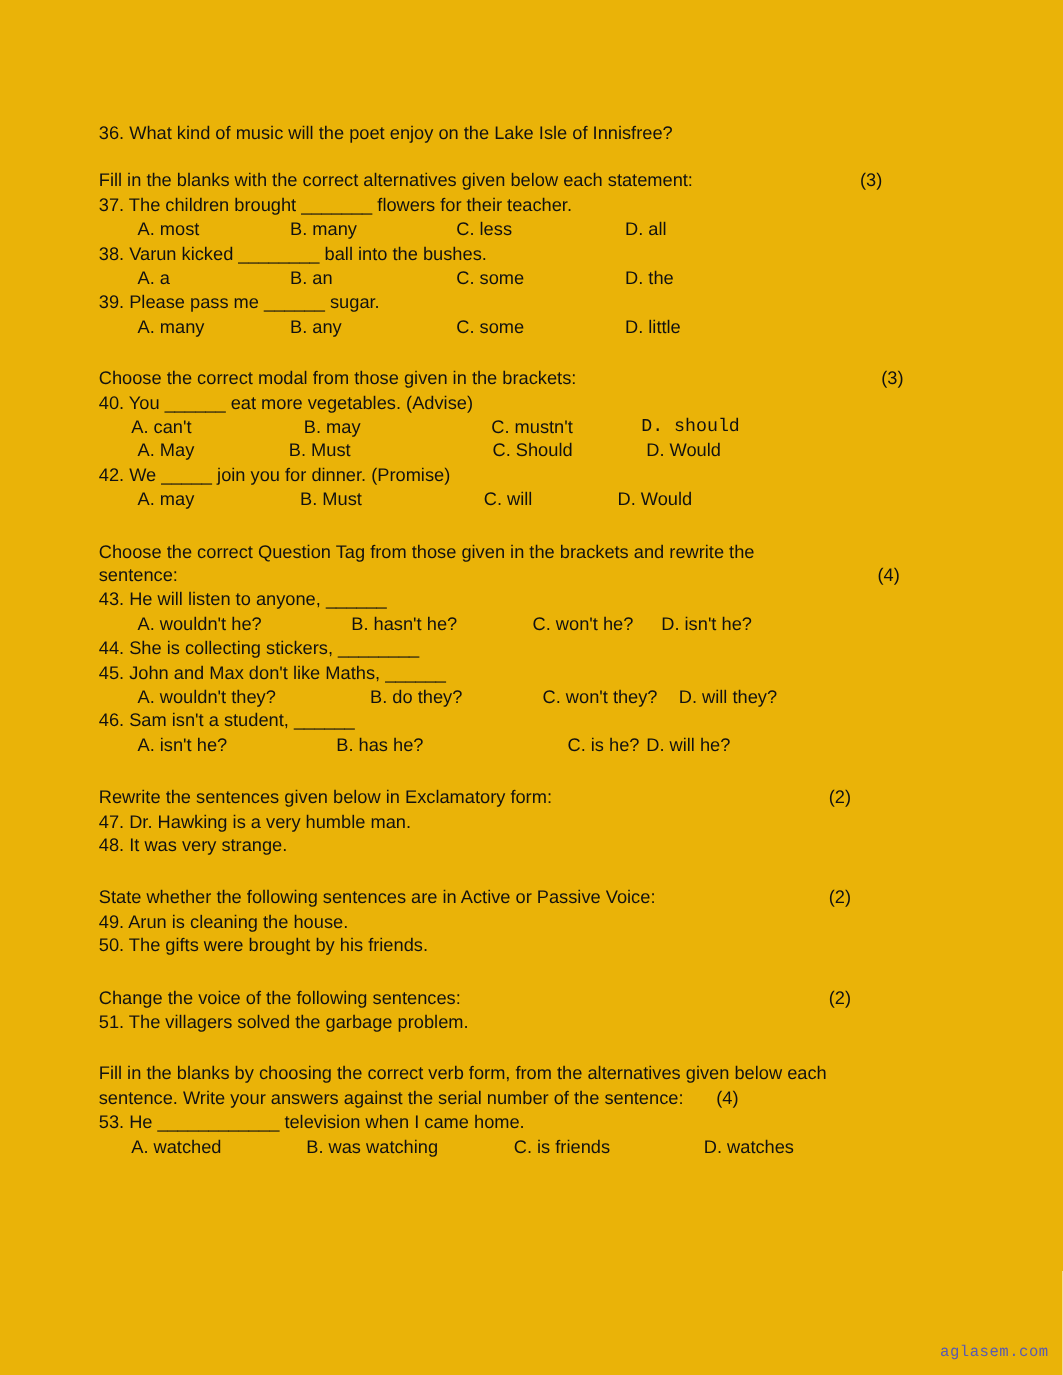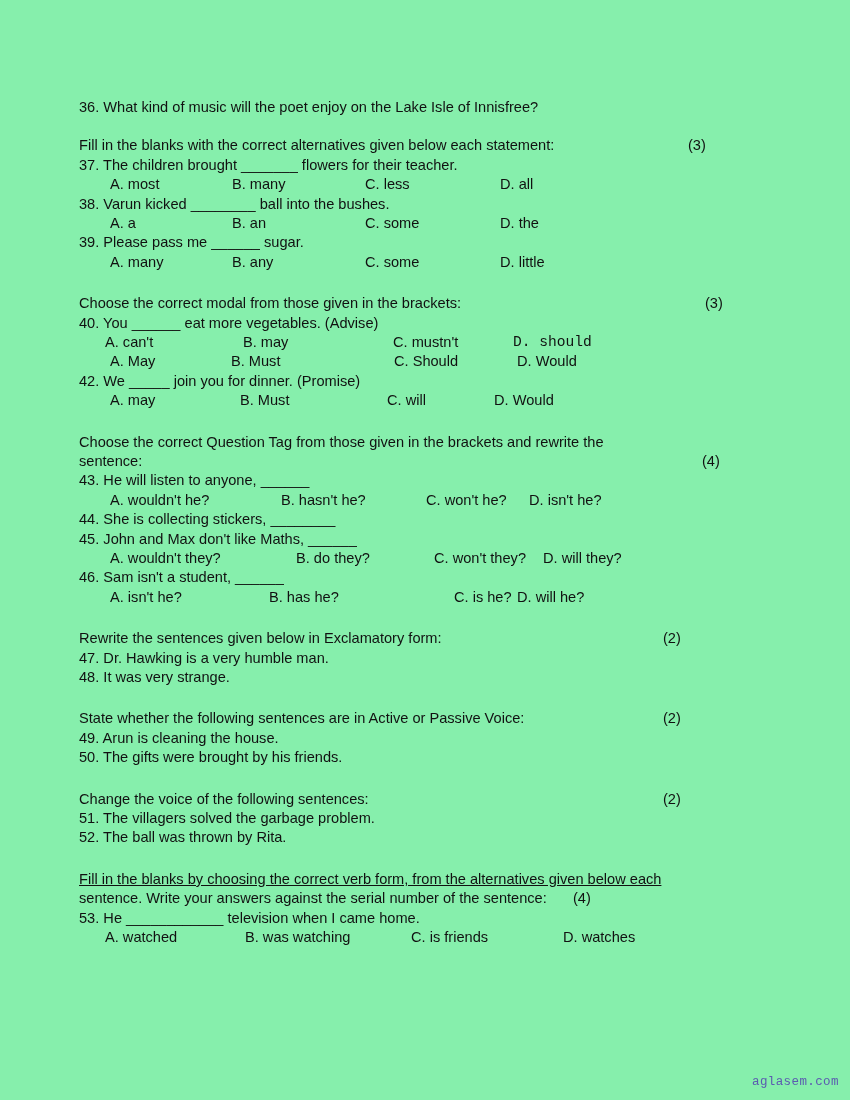--- a/index.html
+++ b/index.html
@@ -4,21 +4,21 @@
 <style>
   html, body {
     margin: 0;
     padding: 0;
     background: #ffffff;
   }
   .page {
     position: relative;
     width: 850px;
     height: 1100px;
-    background: #86efac;
+    background: #eab308;
     overflow: hidden;
     font-family: "Liberation Sans", sans-serif;
     color: #111111;
   }
   .content {
     position: absolute;
     left: 79px;
     top: 98px;
     width: 700px;
   }
@@ -123,25 +123,24 @@
         </div>
         <div class="section-block">
           <div class="instr" style="position: relative;">State whether the following sentences are in Active or Passive Voice:<span class="marks" style="left: 584px; top: 0px;">(2)</span></div>
           <div class="qline">49. Arun is cleaning the house.</div>
           <div class="qline">50. The gifts were brought by his friends.</div>
           <div class="gap-lg"></div>
         </div>
         <div class="section-block">
           <div class="instr" style="position: relative;">Change the voice of the following sentences:<span class="marks" style="left: 584px; top: 0px;">(2)</span></div>
           <div class="qline">51. The villagers solved the garbage problem.</div>
-          <div class="qline">52. The ball was thrown by Rita.</div>
           <div class="gap-lg"></div>
         </div>
         <div class="section-block">
-          <div class="instr" style="position: relative; text-decoration: underline;">Fill in the blanks by choosing the correct verb form, from the alternatives given below each</div>
+          <div class="instr" style="position: relative;">Fill in the blanks by choosing the correct verb form, from the alternatives given below each</div>
           <div class="instr" style="position: relative;">sentence. Write your answers against the serial number of the sentence:<span class="marks" style="left: 494px; top: 0px;">(4)</span></div>
           <div class="qline">53. He ____________ television when I came home.</div>
           <div class="opts"><span class="opt" style="left: 26px;">A. watched</span><span class="opt" style="left: 166px;">B. was watching</span><span class="opt" style="left: 332px;">C. is friends</span><span class="opt" style="left: 484px;">D. watches</span></div>
           <div class="gap-lg"></div>
         </div>
       </div>
 
   </div>
 
   <div class="watermark">aglasem.com</div>

